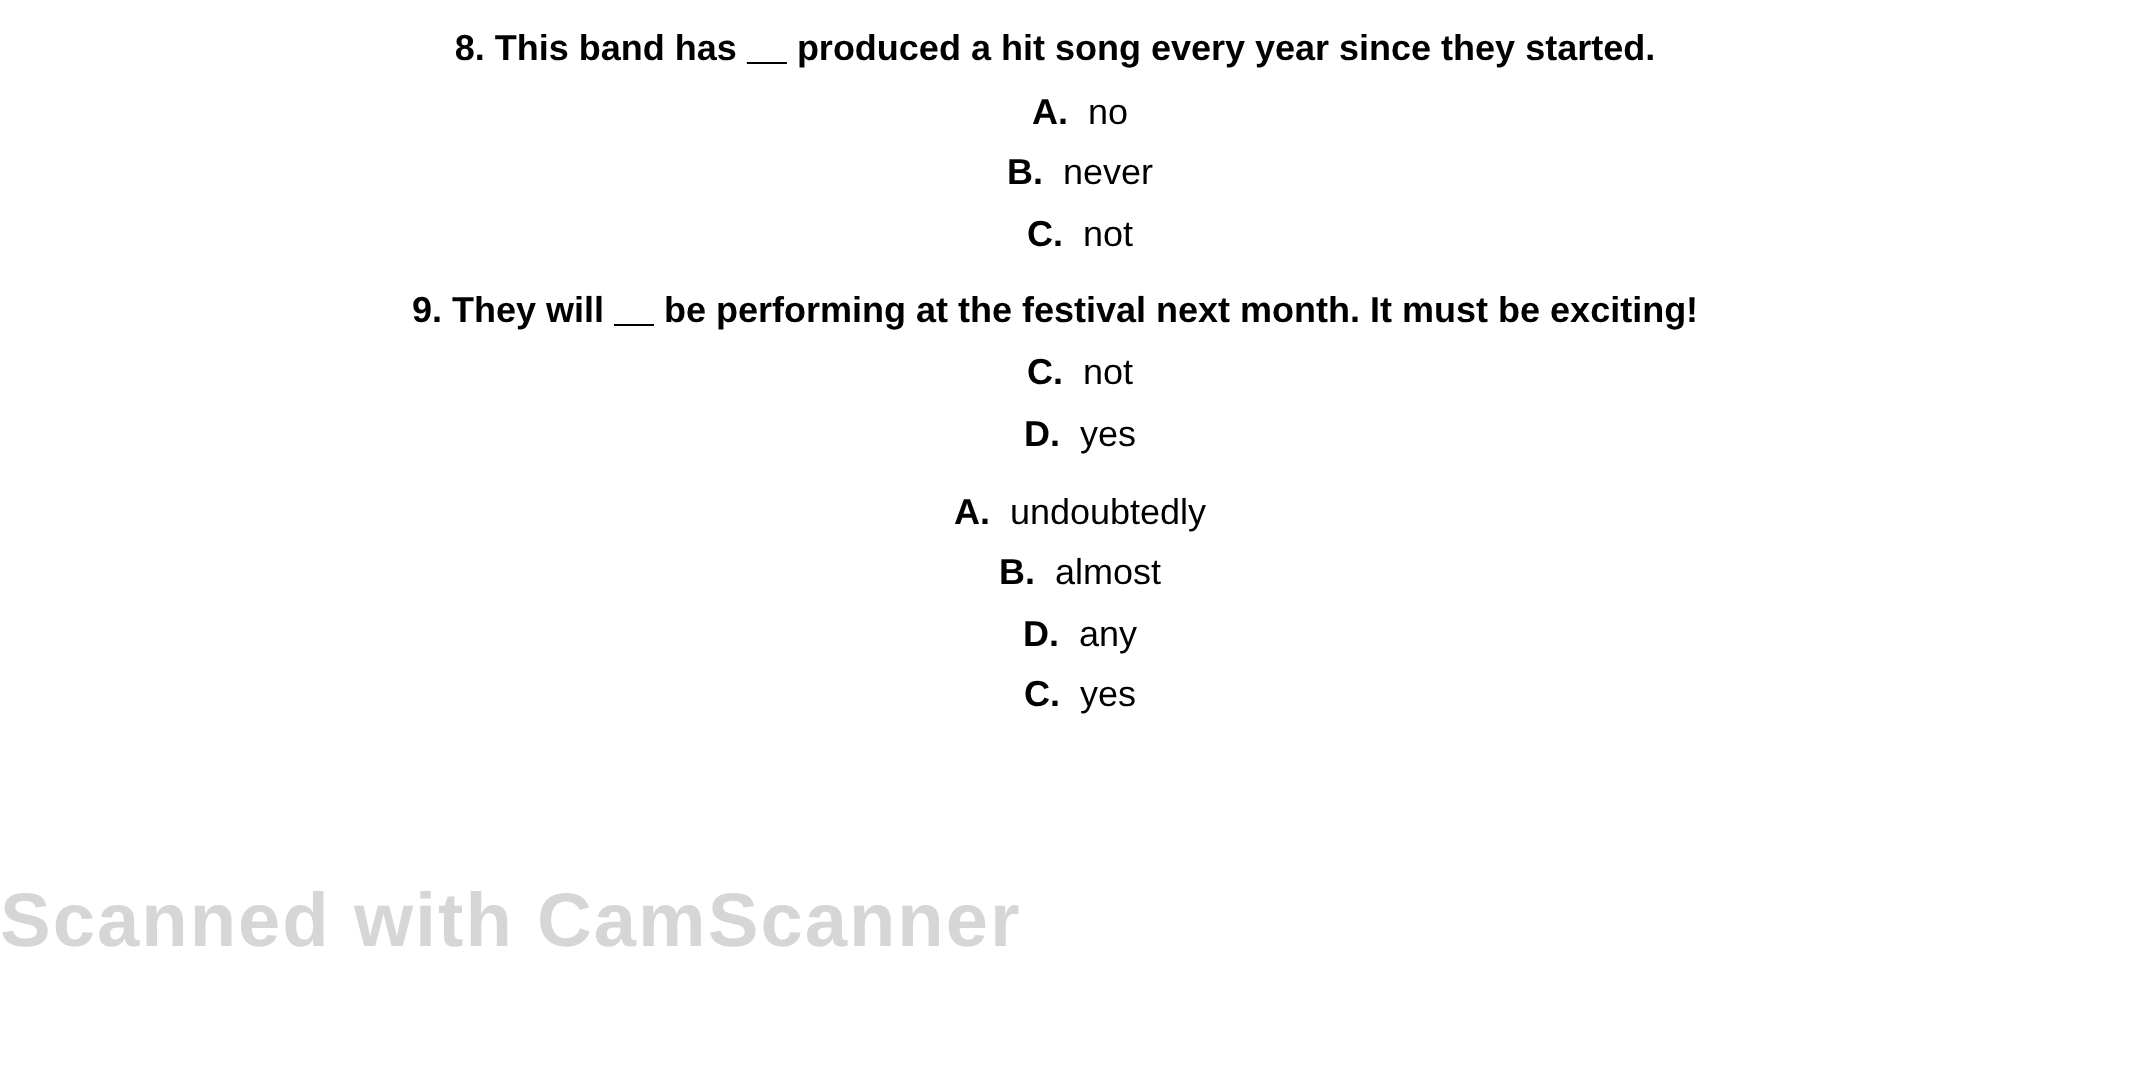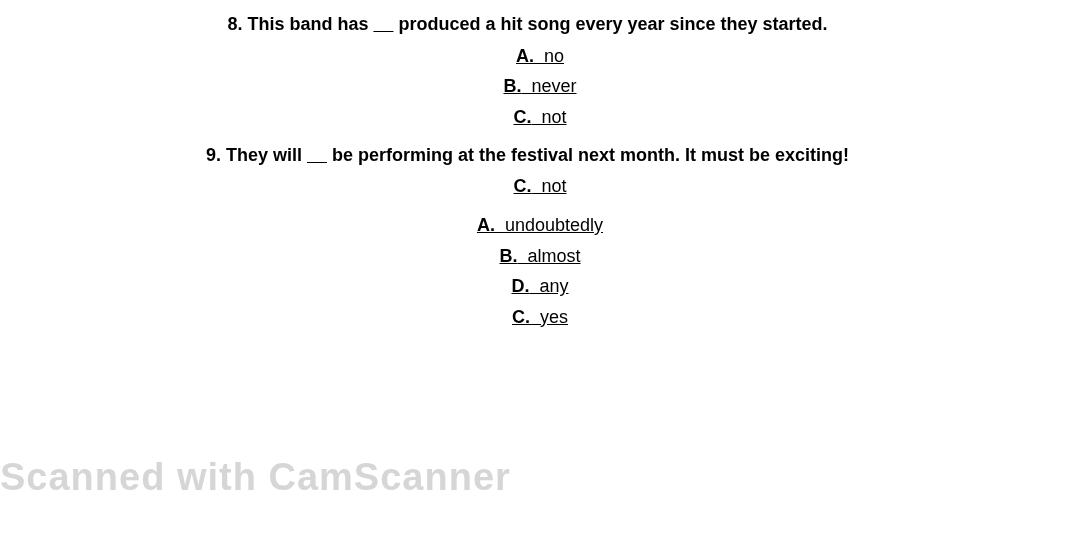--- a/index.html
+++ b/index.html
@@ -27,31 +27,30 @@
 
     .question-text {
       font-weight: bold;
       font-size: 18px;
       line-height: 1.6;
     }
 
     .options-block {
       margin-left: 25px;
       margin-top: 2px;
-      text-decoration: underline;
     }
 
     .option-item {
       font-size: 18px;
       line-height: 1.7;
     }
 
     .watermark {
       position: absolute;
-      bottom: 36px;
+      bottom: 52px;
       left: 0;
       font-size: 38px;
       color: rgba(180, 180, 180, 0.55);
       font-weight: bold;
       letter-spacing: 1px;
       white-space: nowrap;
       pointer-events: none;
     }
   </style>
 </head>
@@ -65,20 +64,21 @@
       <div class="option-item"><b>A.</b>&nbsp; no</div>
       <div class="option-item"><b>B.</b>&nbsp; never</div>
       <div class="option-item"><b>C.</b>&nbsp; not</div>
     </div>
   </div>
 
   <div class="question-block">
     <div class="question-text">9. They will <span style="text-decoration:underline;">&nbsp;&nbsp;&nbsp;&nbsp;</span> be performing at the festival next month. It must be exciting!</div>
     <div class="options-block">
       <div class="option-item"><b>C.</b>&nbsp; not</div>
+      <div class="option-item"><b>D.</b>&nbsp; yes</div>
     </div>
   </div>
 
   <div class="question-block">
     <div class="options-block">
       <div class="option-item"><b>A.</b>&nbsp; undoubtedly</div>
       <div class="option-item"><b>B.</b>&nbsp; almost</div>
       <div class="option-item"><b>D.</b>&nbsp; any</div>
       <div class="option-item" style="position:relative;">
         <b>C.</b>&nbsp; yes

